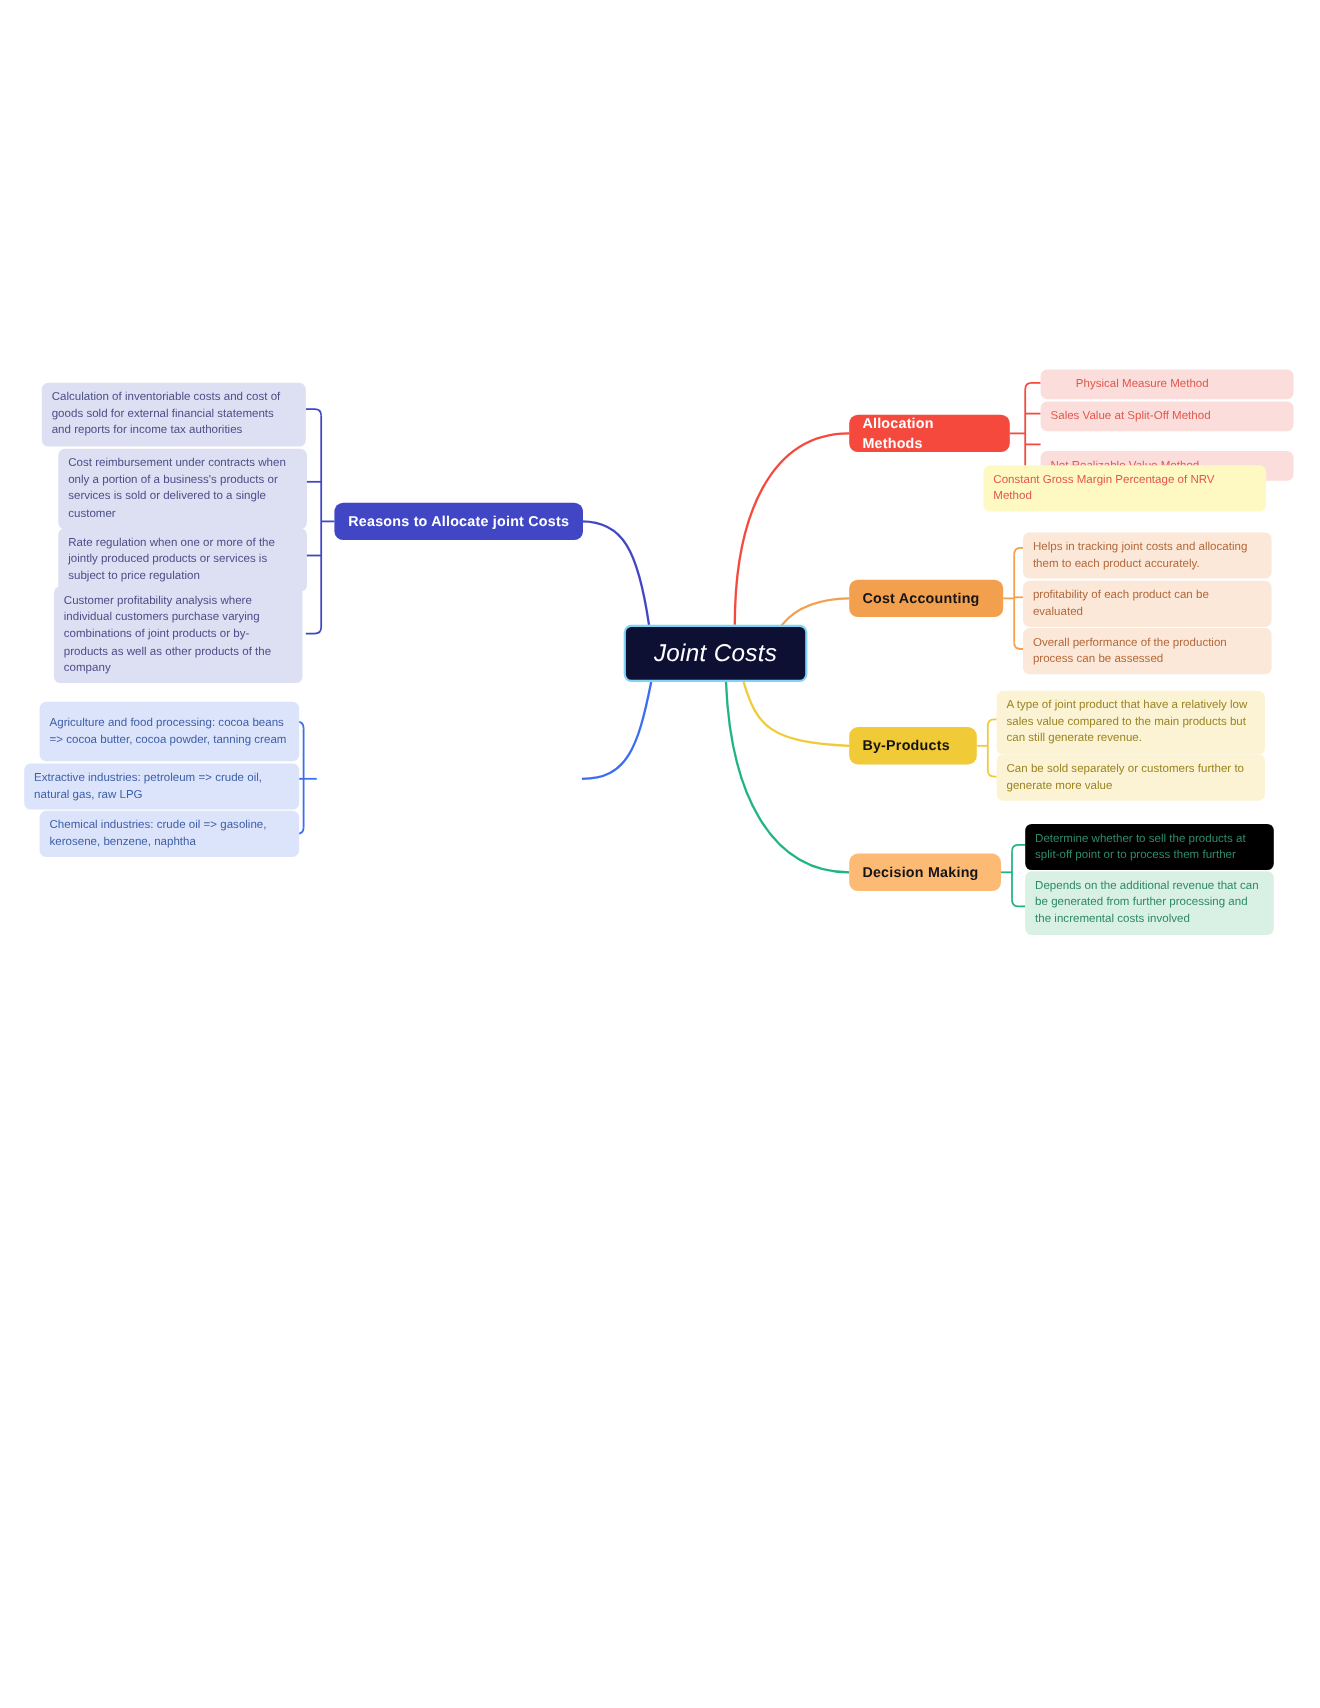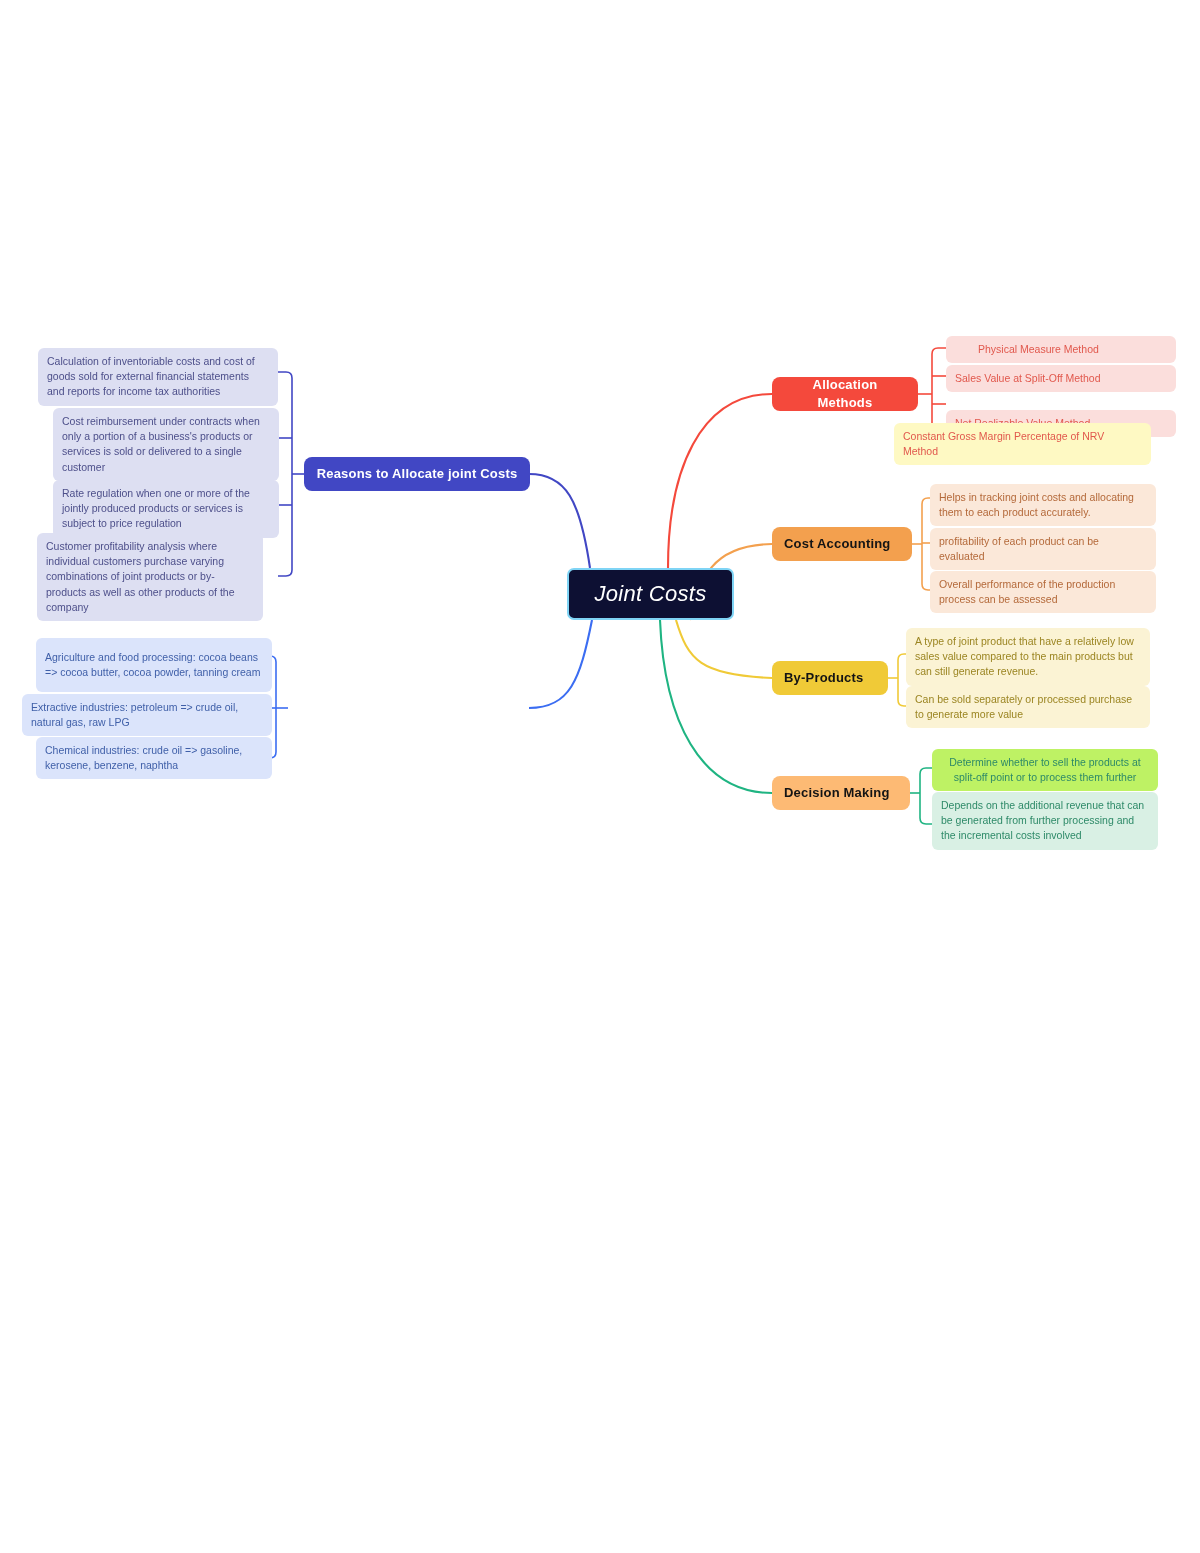--- a/index.html
+++ b/index.html
@@ -114,21 +114,21 @@
     <path d="M 276 662 V 752" fill="none" stroke="#3b6df2" stroke-width="1.6"></path>
     <path d="M 276 662 q 0 -6 -6 -6 H 262" fill="none" stroke="#3b6df2" stroke-width="1.6"></path>
     <path d="M 276 708 H 262" fill="none" stroke="#3b6df2" stroke-width="1.6"></path>
     <path d="M 276 752 q 0 6 -6 6 H 262" fill="none" stroke="#3b6df2" stroke-width="1.6"></path>
   </svg>
 
   <div class="central">
     <span>Joint Costs</span>
   </div>
 
-  <div class="branch" style="left:772px; top:377px; width:146px; height:34px; background:#f4493c;text-align:center;">
+  <div class="branch" style="left:772px; top:377px; width:146px; height:34px; background:#f4493c;">
     <span>Allocation Methods</span>
   </div>
   <div class="leaf right" style="left:946px; top:336px; width:230px; min-height:24px; background:#fbdedc; color:#e1584d;padding-left:32px;">
     <span>Physical Measure Method</span>
   </div>
   <div class="leaf right" style="left:946px; top:365px; width:230px; min-height:24px; background:#fbdedc; color:#e1584d;">
     <span>Sales Value at Split-Off Method</span>
   </div>
   <div class="leaf right" style="left:946px; top:394px; width:230px; min-height:24px; background:#fbdedc; color:#e1584d;margin-top:16px;">
     <span>Net Realizable Value Method</span>
@@ -150,46 +150,46 @@
     <span>Overall performance of the production process can be assessed</span>
   </div>
 
   <div class="branch dark-text" style="left:772px; top:661px; width:116px; height:34px; background:#f0ca37;">
     <span>By-Products</span>
   </div>
   <div class="leaf right" style="left:906px; top:628px; width:244px; min-height:54px; background:#fbf3d4; color:#9b8522;">
     <span>A type of joint product that have a relatively low sales value compared to the main products but can still generate revenue.</span>
   </div>
   <div class="leaf right" style="left:906px; top:686px; width:244px; min-height:40px; background:#fbf3d4; color:#9b8522;">
-    <span>Can be sold separately or processed purchase to generate more value</span>
+    <span>Can be sold separately or customers further to generate more value</span>
   </div>
 
   <div class="branch dark-text" style="left:772px; top:776px; width:138px; height:34px; background:#fdba74;">
     <span>Decision Making</span>
   </div>
-  <div class="leaf right" style="left:932px; top:749px; width:226px; min-height:40px; background:#bef264; color:#2e8a68;text-align:center;">
+  <div class="leaf right" style="left:932px; top:749px; width:226px; min-height:40px; background:#000000; color:#2e8a68;">
     <span>Determine whether to sell the products at split-off point or to process them further</span>
   </div>
   <div class="leaf right" style="left:932px; top:792px; width:226px; min-height:54px; background:#d9f0e4; color:#2e8a68;">
     <span>Depends on the additional revenue that can be generated from further processing and the incremental costs involved</span>
   </div>
 
   <div class="branch" style="left:304px; top:457px; width:226px; height:34px; background:#4147c4; justify-content:center;">
     <span>Reasons to Allocate joint Costs</span>
   </div>
   <div class="leaf left" style="left:38px; top:348px; width:240px; min-height:54px; background:#dddff2; color:#4d4f8a;">
     <span>Calculation of inventoriable costs and cost of goods sold for external financial statements and reports for income tax authorities</span>
   </div>
   <div class="leaf left" style="left:53px; top:408px; width:226px; min-height:60px; background:#dddff2; color:#4d4f8a;">
     <span>Cost reimbursement under contracts when only a portion of a business's products or services is sold or delivered to a single customer</span>
   </div>
   <div class="leaf left" style="left:53px; top:480px; width:226px; min-height:54px; background:#dddff2; color:#4d4f8a;">
     <span>Rate regulation when one or more of the jointly produced products or services is subject to price regulation</span>
   </div>
-  <div class="leaf left" style="left:37px; top:533px; width:226px; min-height:78px; background:#dddff2; color:#4d4f8a;">
+  <div class="leaf left" style="left:49px; top:533px; width:226px; min-height:78px; background:#dddff2; color:#4d4f8a;">
     <span>Customer profitability analysis where individual customers purchase varying combinations of joint products or by-products as well as other products of the company</span>
   </div>
 
   <div class="leaf left" style="left:36px; top:638px; width:236px; min-height:54px; background:#dbe4fb; color:#3f5fa8;">
     <span>Agriculture and food processing: cocoa beans =&gt; cocoa butter, cocoa powder, tanning cream</span>
   </div>
   <div class="leaf left" style="left:22px; top:694px; width:250px; min-height:40px; background:#dbe4fb; color:#3f5fa8;">
     <span>Extractive industries: petroleum =&gt; crude oil, natural gas, raw LPG</span>
   </div>
   <div class="leaf left" style="left:36px; top:737px; width:236px; min-height:40px; background:#dbe4fb; color:#3f5fa8;">

